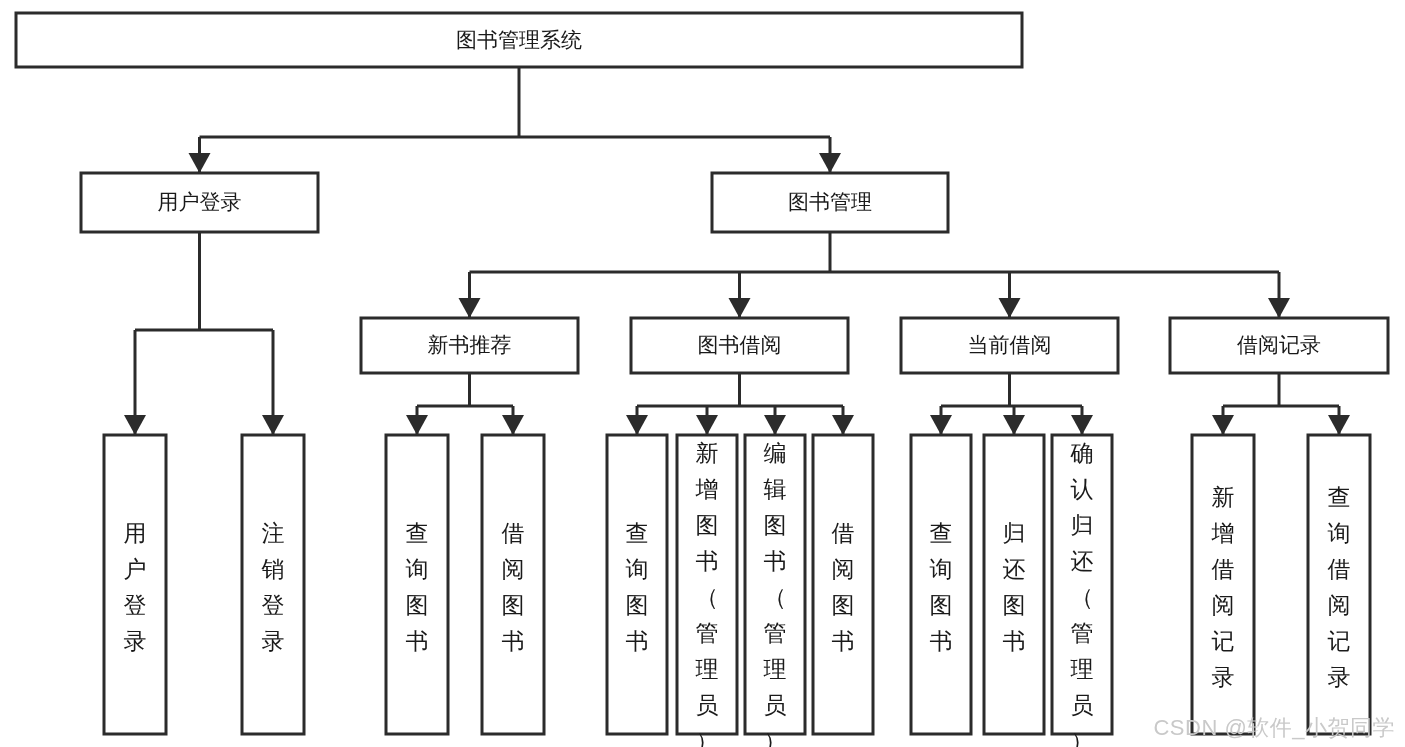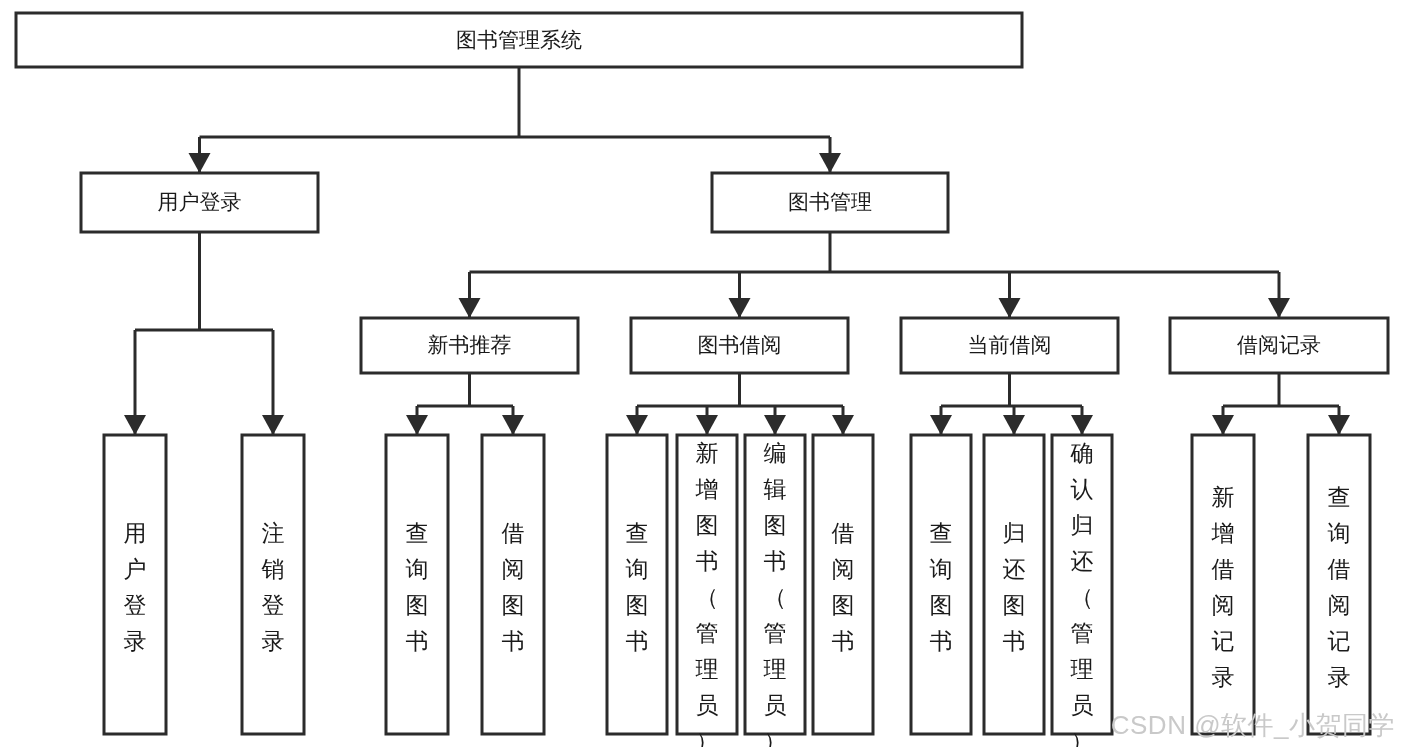--- a/index.html
+++ b/index.html
@@ -39,21 +39,21 @@
     fill:#1a1a1a;
     font-family:"Liberation Sans","DejaVu Sans",sans-serif;
     font-size:23px;
     text-anchor:middle;
   }
   .watermark{
     position:absolute;
     right:10px;
     bottom:4px;
     color:#c9c9c9;
-    font-size:26px;
+    font-size:22px;
     font-family:"Liberation Sans","DejaVu Sans",sans-serif;
     white-space:nowrap;
     letter-spacing:0.5px;
   }
 </style>
 </head>
 <body>
 
 <svg id="diagram" viewBox="0 0 1405 747">
   <g id="connectors">

